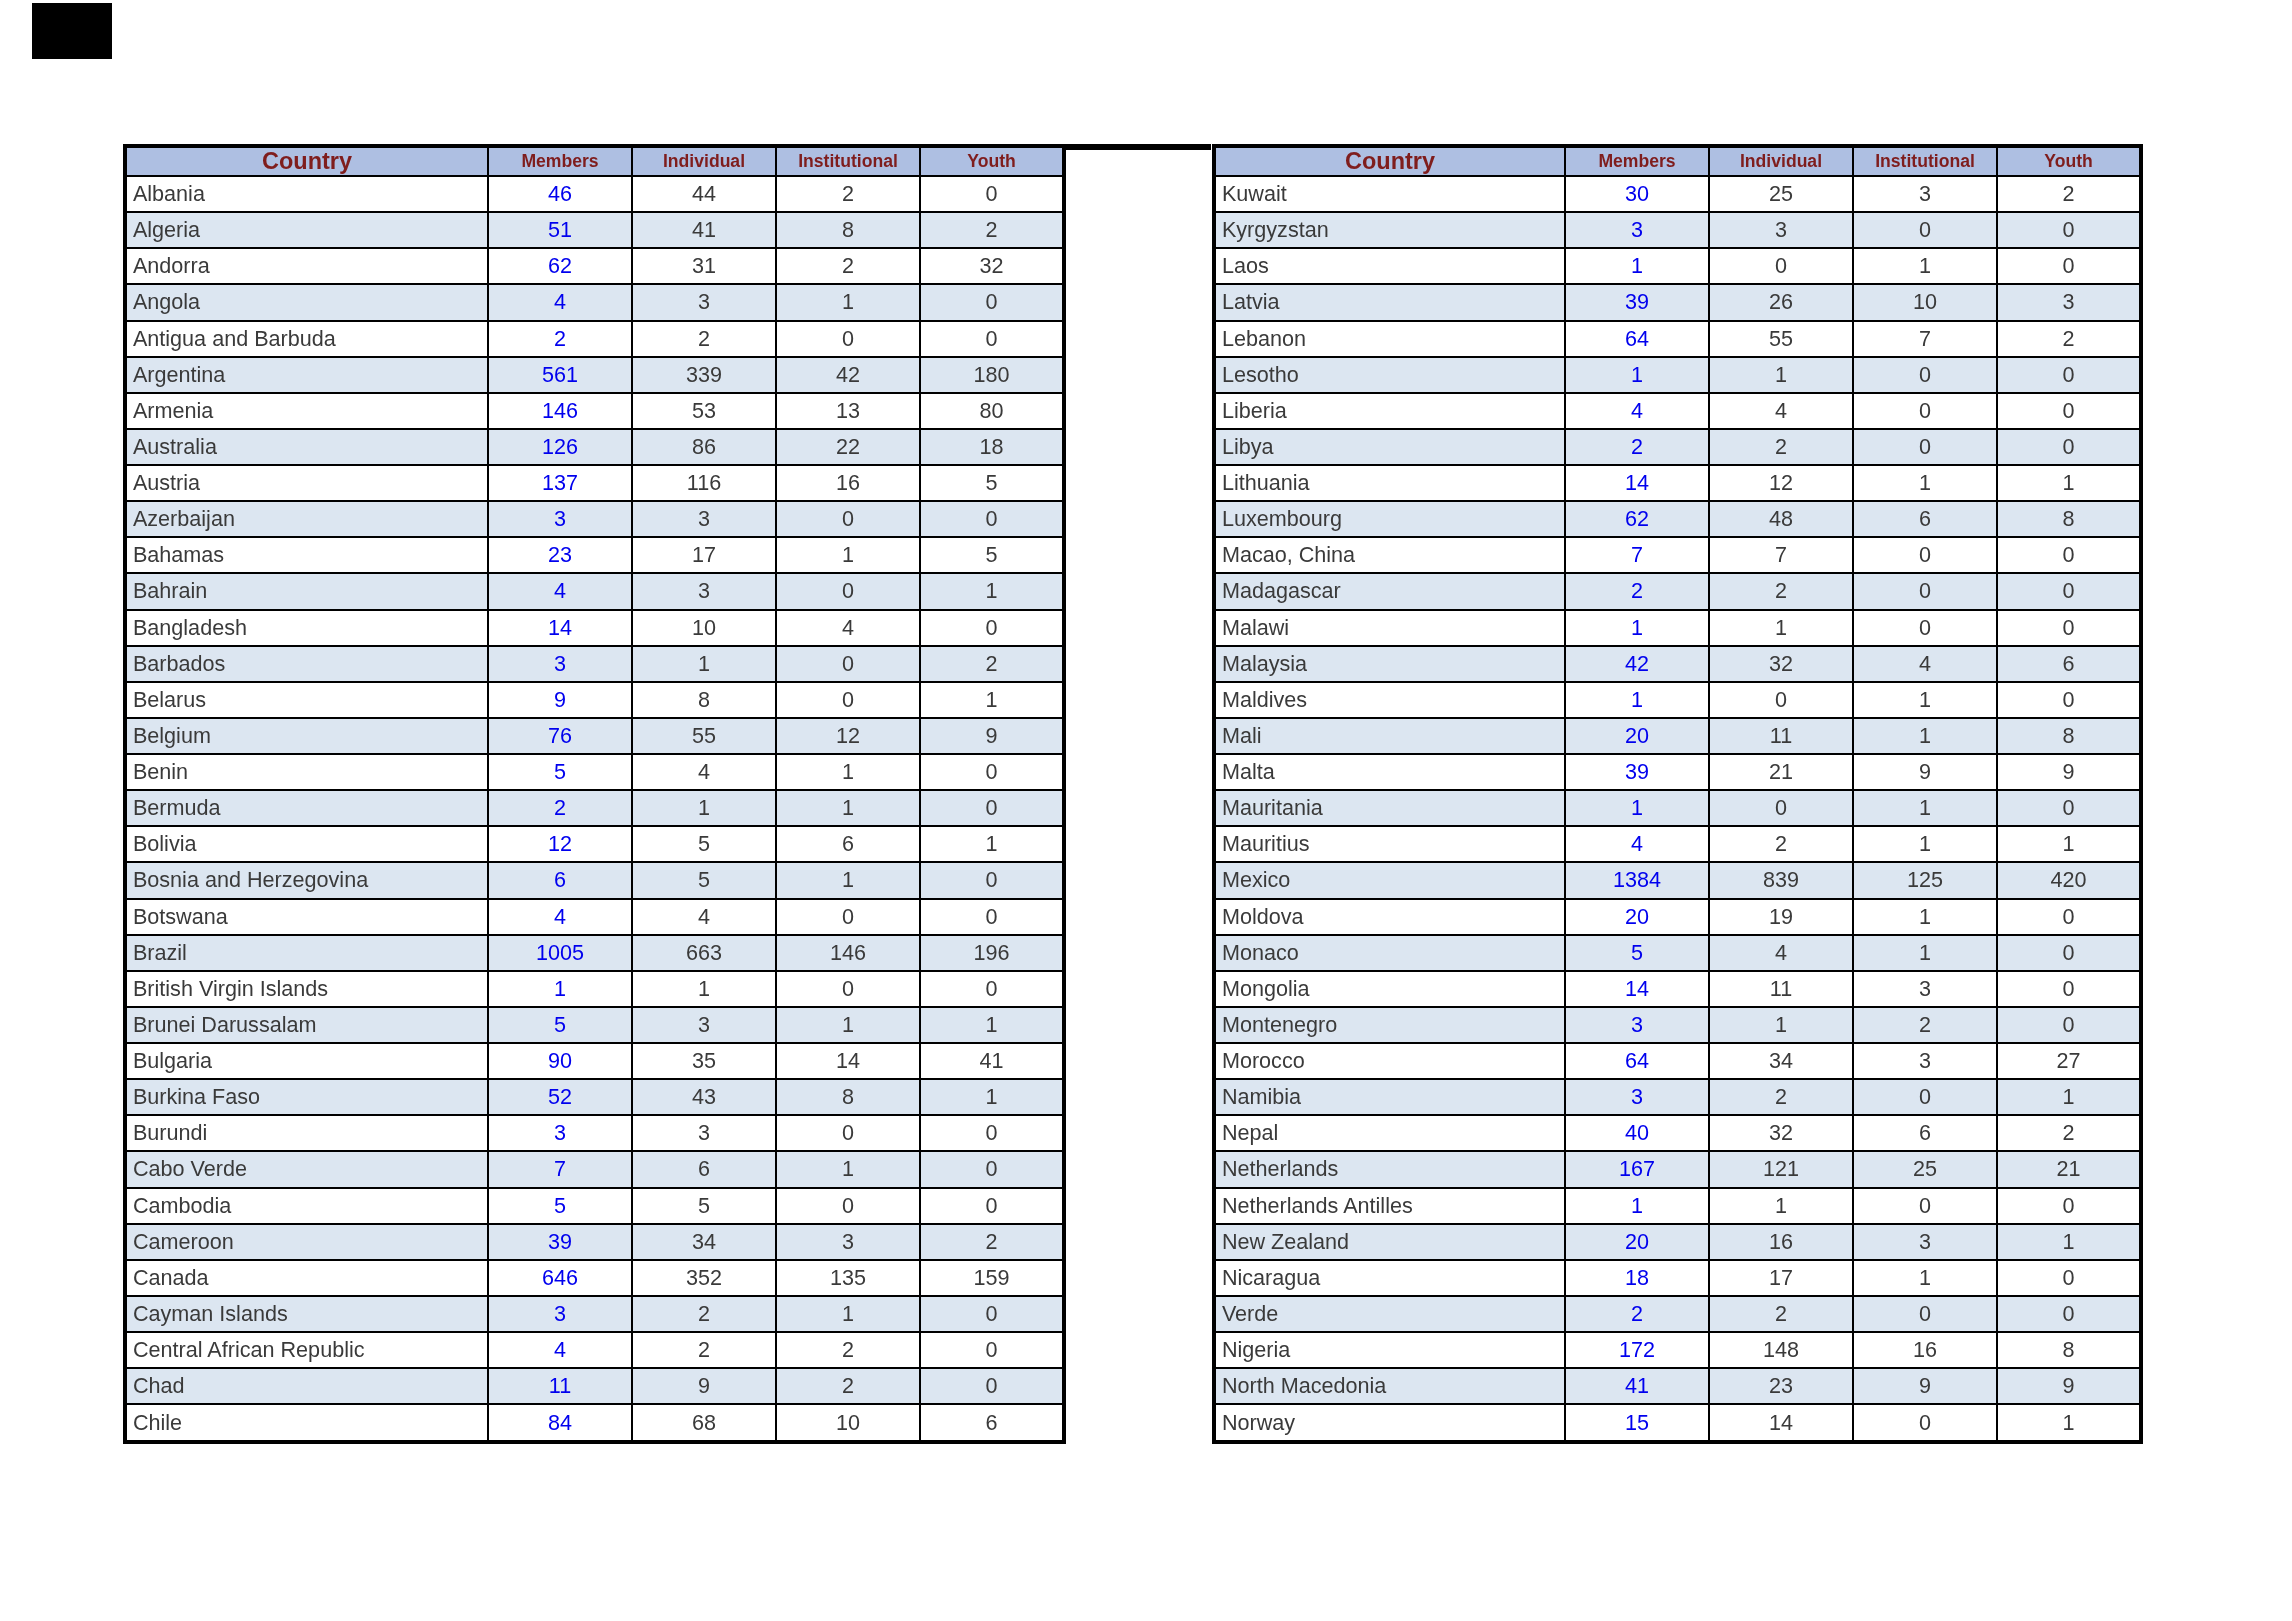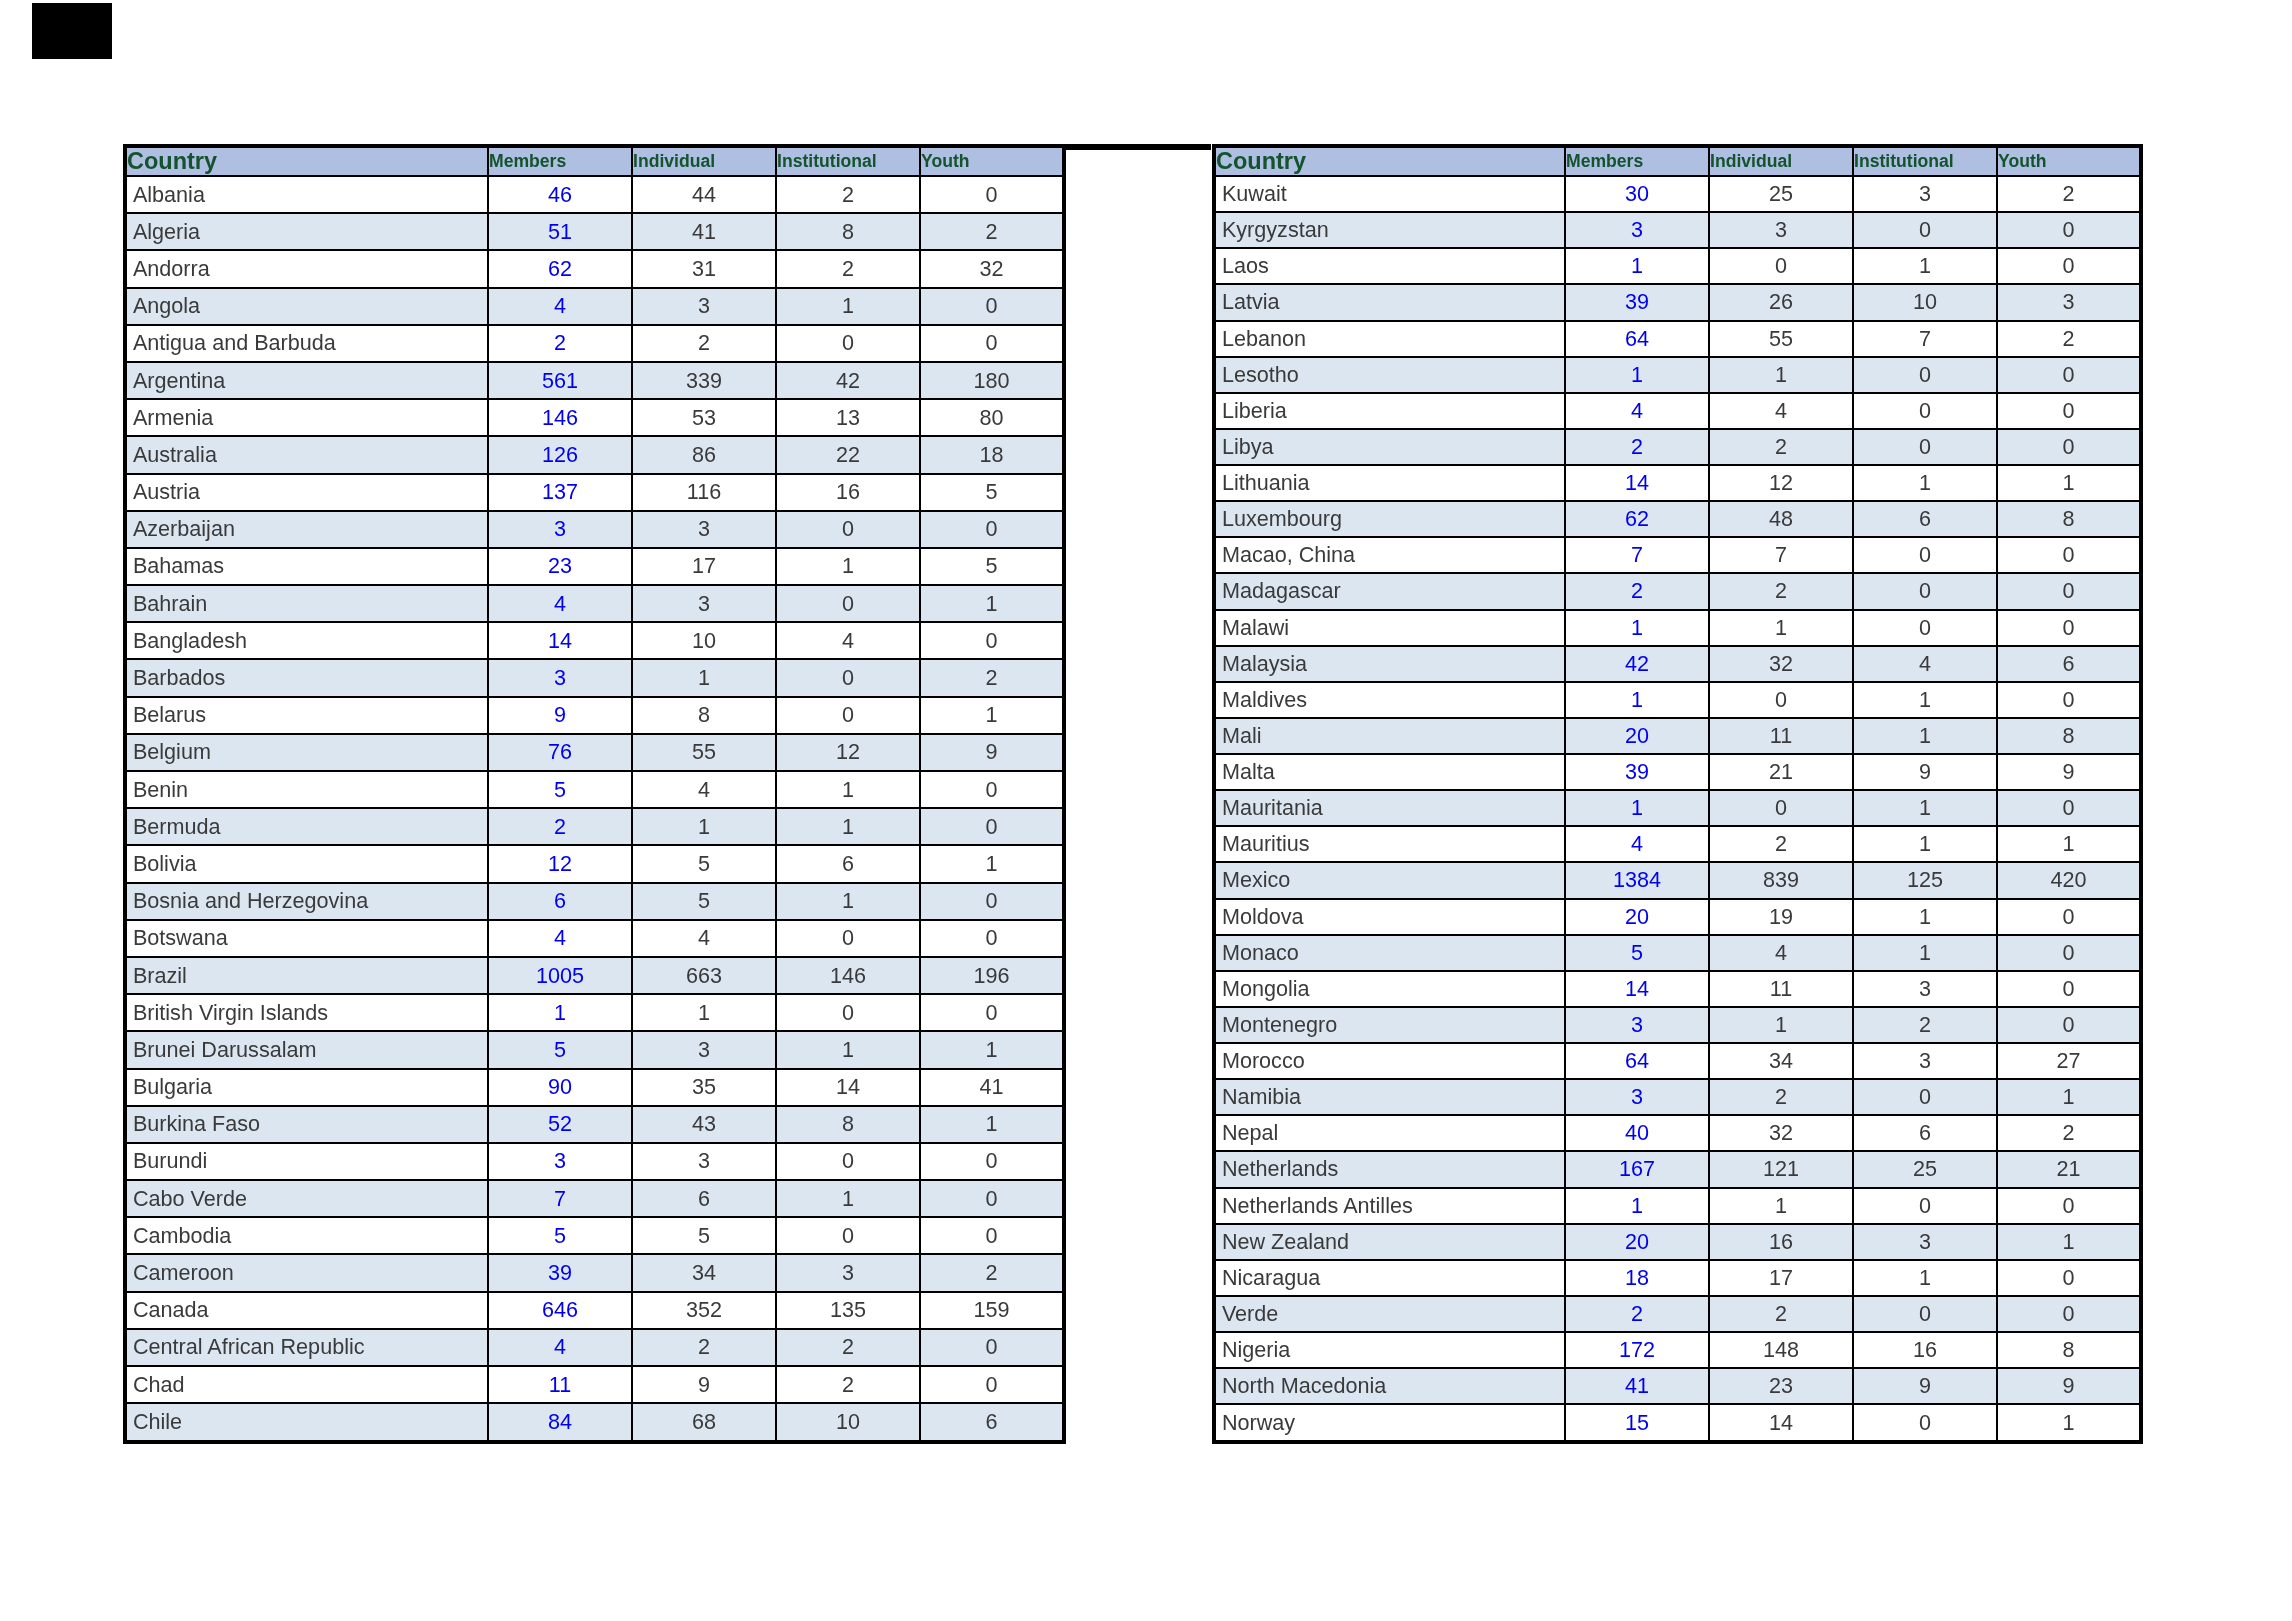--- a/index.html
+++ b/index.html
@@ -38,23 +38,23 @@
   col.c-num { width: 144px; }
   th, td {
     border: 2.9px solid #000000;
     vertical-align: middle;
     overflow: hidden;
     white-space: nowrap;
     padding: 0;
   }
   th {
     background: var(--header-bg, #AEBFE2);
-    color: #14532d;
+    color: #7f1d1d;
     font-weight: bold;
-    text-align: left;
+    text-align: center;
     font-size: 17.6px;
   }
   th.col-country { font-size: 23.5px; }
   td {
     font-size: 21.6px;
     color: var(--body-text, #3A3A3A);
     background: var(--row-bg, #ffffff);
   }
   td.cell-country { text-align: left; padding-left: 5.9px; }
   td.cell-num { text-align: center; }
@@ -298,20 +298,27 @@
           <td class="cell-num">2</td>
         </tr>
         <tr>
           <td class="cell-country">Canada</td>
           <td class="cell-members">646</td>
           <td class="cell-num">352</td>
           <td class="cell-num">135</td>
           <td class="cell-num">159</td>
         </tr>
         <tr>
+          <td class="cell-country">Cayman Islands</td>
+          <td class="cell-members">3</td>
+          <td class="cell-num">2</td>
+          <td class="cell-num">1</td>
+          <td class="cell-num">0</td>
+        </tr>
+        <tr>
           <td class="cell-country">Central African Republic</td>
           <td class="cell-members">4</td>
           <td class="cell-num">2</td>
           <td class="cell-num">2</td>
           <td class="cell-num">0</td>
         </tr>
         <tr>
           <td class="cell-country">Chad</td>
           <td class="cell-members">11</td>
           <td class="cell-num">9</td>

